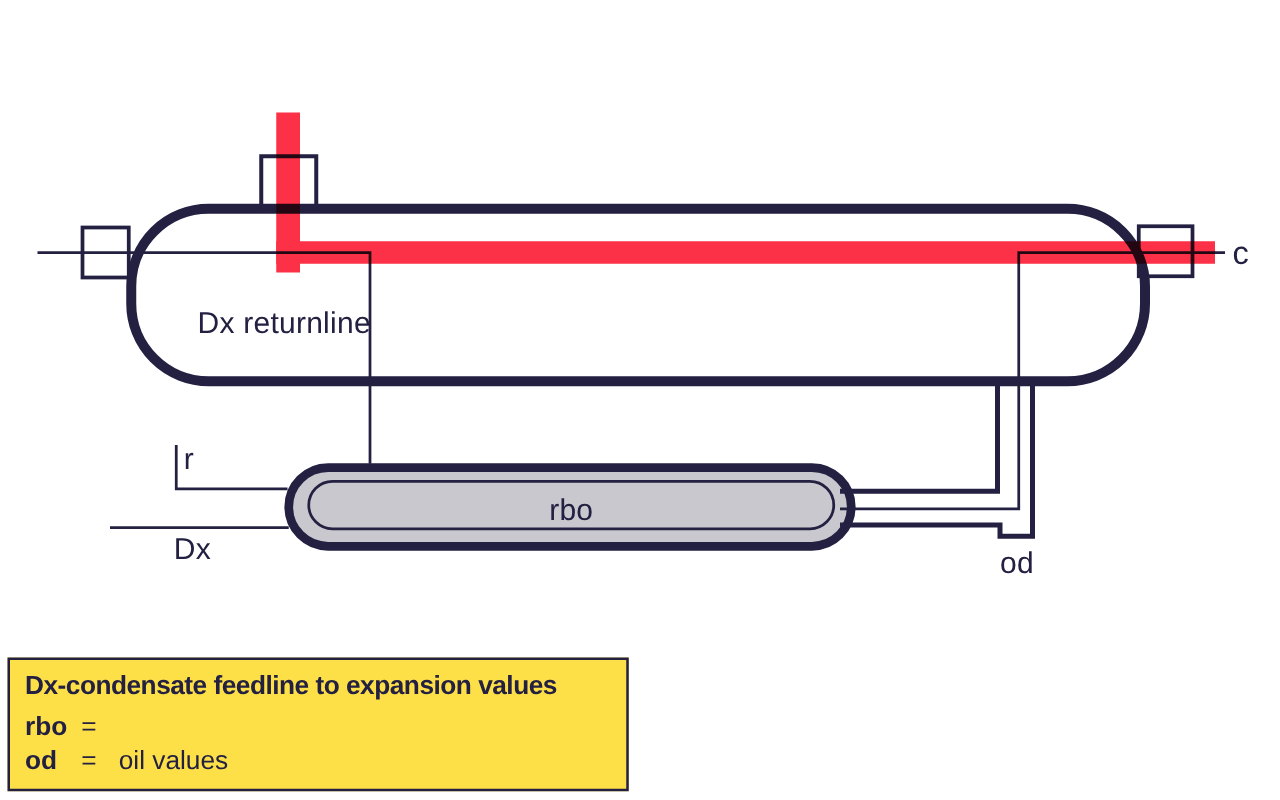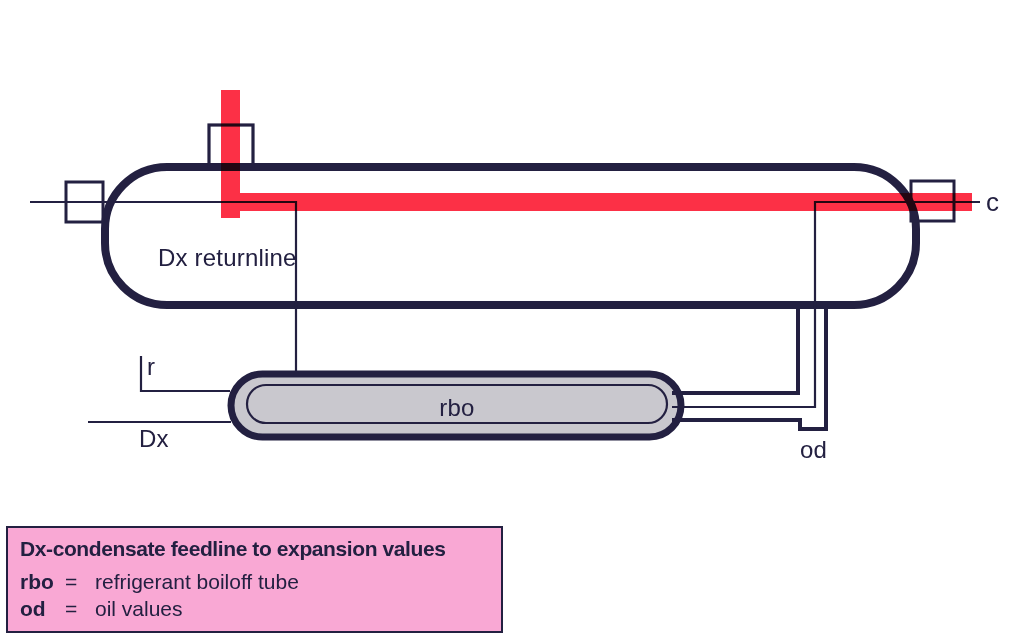--- a/index.html
+++ b/index.html
@@ -21,21 +21,21 @@
     letter-spacing: 0.2px;
   }
   .legend {
     position: absolute;
     left: 6px;
     top: 526px;
     width: 497px;
     height: 107px;
     box-sizing: border-box;
     border: 2.5px solid #232041;
-    background: #f9a8d4;
+    background: #fde047;
     padding: 9px 12px 10px 12px;
     color: #232041;
   }
   .legend-title {
     font-weight: bold;
     font-size: 21px;
     letter-spacing: -0.4px;
     white-space: nowrap;
     margin-bottom: 7px;
   }
@@ -99,21 +99,20 @@
       <text x="139" y="447">Dx</text>
     </g>
   </svg>
 
   <div class="legend">
     <div class="legend-title">Dx-condensate feedline to expansion values</div>
 
     <div class="legend-row">
       <span class="legend-term">rbo</span>
       <span class="legend-eq">=</span>
-      <span class="legend-def">refrigerant boiloff tube</span>
     </div>
 
     <div class="legend-row">
       <span class="legend-term">od</span>
       <span class="legend-eq">=</span>
       <span class="legend-def">oil values</span>
     </div>
   </div>
 
 </div>

